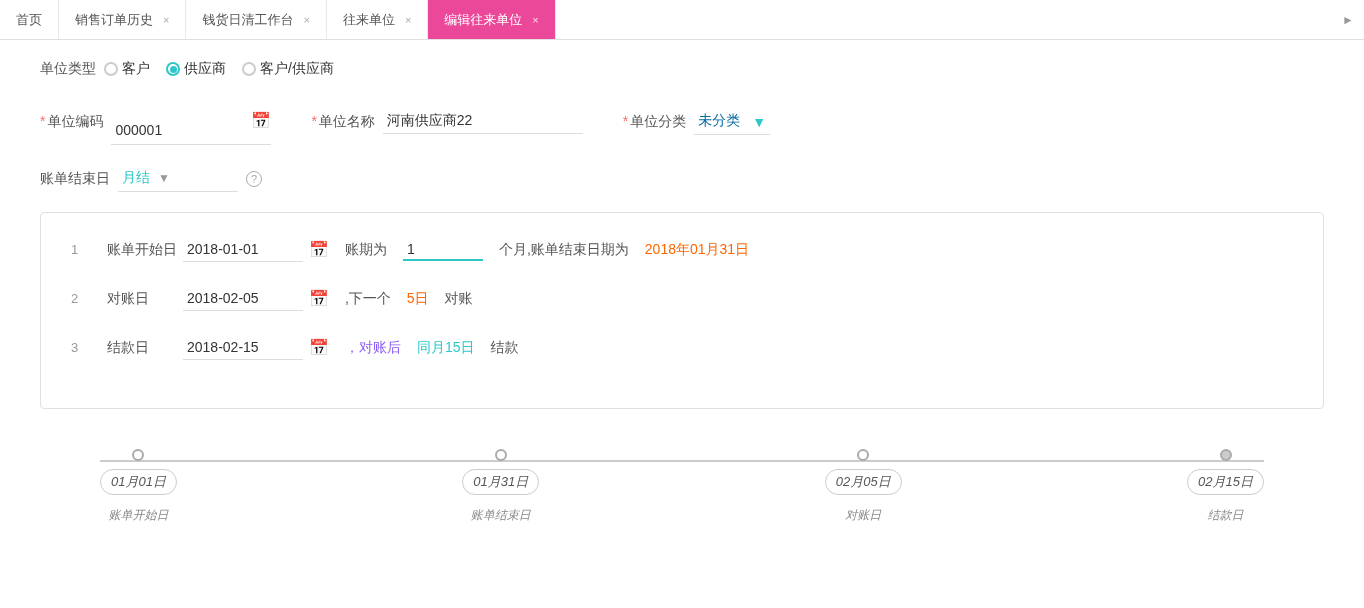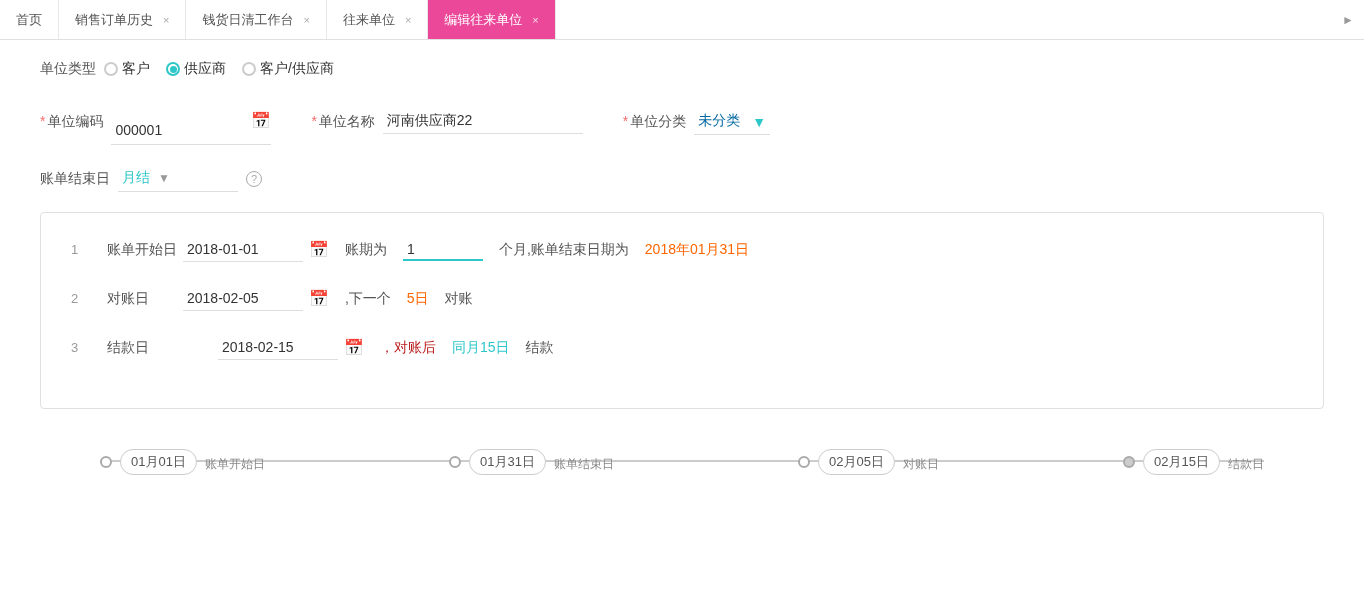--- a/index.html
+++ b/index.html
@@ -193,23 +193,24 @@
     }
 
     
     .preview-text {
       font-size: 14px;
       color: #555;
       margin-bottom: 20px;
     }
     .timeline-point-wrap {
       display: flex;
-      flex-direction: row;
+      flex-direction: column;
       align-items: center;
       gap: 8px;
+      font-style: italic;
     }
     .timeline-dot {
       width: 12px; height: 12px;
       border-radius: 50%;
       border: 2px solid #aaa;
       background: #fff;
     }
     .timeline-dot.end-dot {
       background: #ccc;
     }
@@ -326,24 +327,24 @@
       </div>
       <span style="color:#555;">,下一个</span>
       <span class="highlight-orange">5日</span>
       <span style="color:#555;">对账</span>
     </div>
 
     <div class="setting-row">
       <span class="row-num">3</span>
       <span class="row-label">结款日</span>
       <div class="row-date-input">
-        <input type="text" class="text-input" value="2018-02-15" style="width: 120px; margin-left: 35px;">
+        <input type="text" class="text-input" value="2018-02-15" style="width: 120px;">
         <span class="calendar-icon">📅</span>
       </div>
-      <span style="color:#b91c1c;text-align:right;">，对账后</span>
+      <span style="color:#8b5cf6;text-align:right;">，对账后</span>
       <span class="highlight-teal">同月15日</span>
       <span style="color:#555;">结款</span>
     </div>
   </div>
 
 
   <div style="position:relative; padding: 20px 60px 10px 60px;">
     <div style="position:absolute; left:60px; right:60px; top:31px; height:2px; background:#ccc; z-index:0;"></div>
     <div style="display:flex; justify-content:space-between; position:relative; z-index:1;">
 

